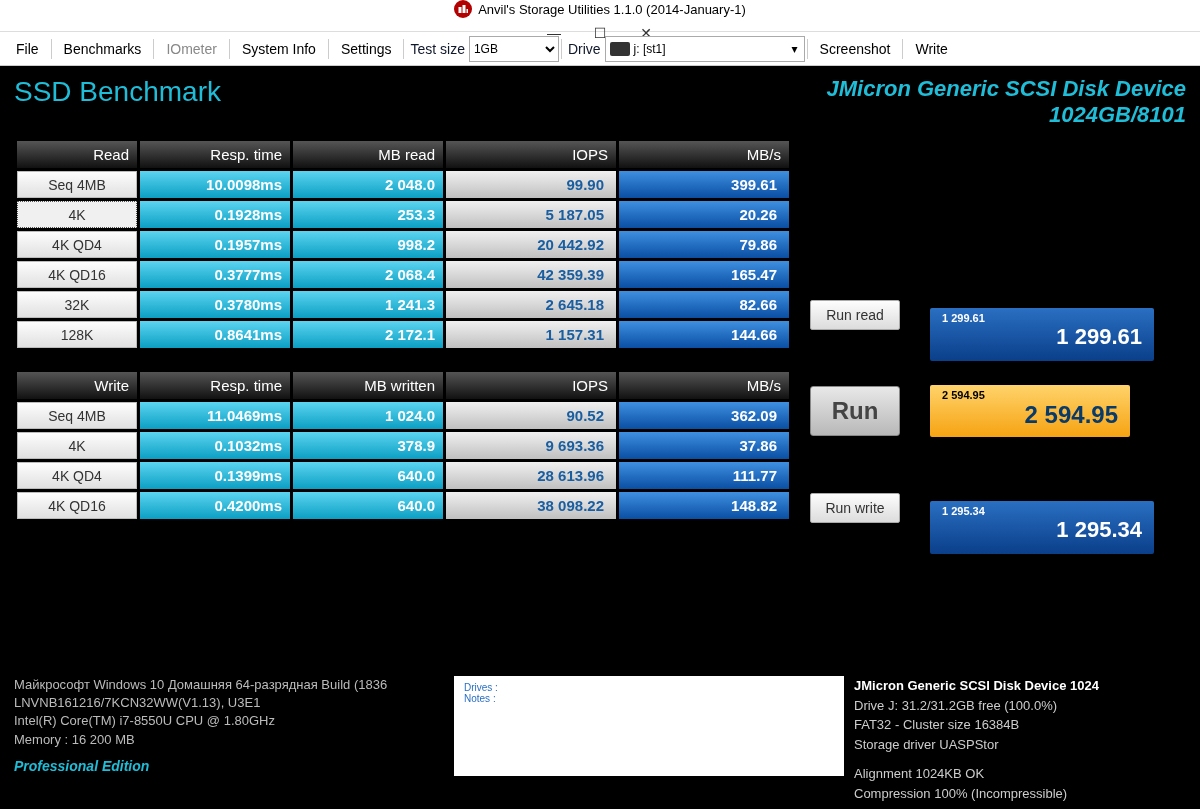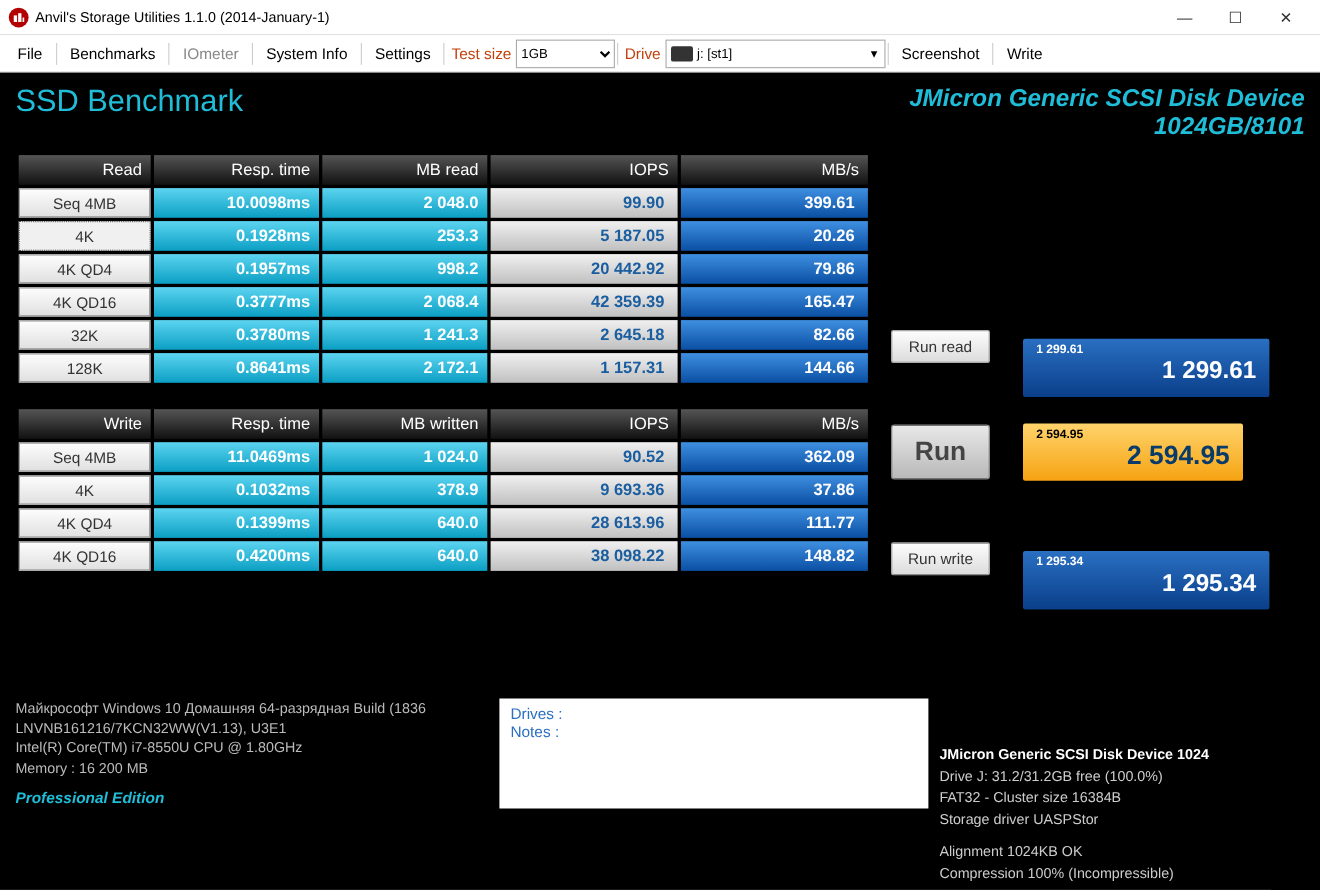--- a/index.html
+++ b/index.html
@@ -1,27 +1,27 @@
 <!DOCTYPE html>
 <html><head>
 <meta charset="utf-8">
 <style>
 * { box-sizing: border-box; margin: 0; padding: 0; }
 body { font-family: "Segoe UI", Tahoma, sans-serif; font-size: 13px; background: #fff; width: 1200px; height: 809px; overflow: hidden; }
-.titlebar { height: 32px; display: flex; align-items: center; padding: 0 8px; background: #fff; border-bottom: 1px solid #ddd; justify-content: space-between; }
+.titlebar { height: 32px; display: flex; align-items: center; padding: 0 8px; background: #fff; border-bottom: 1px solid #ddd; justify-content: space-between; flex-direction: column; }
 .titlebar-left { display: flex; align-items: center; gap: 6px; }
 .app-icon { width: 18px; height: 18px; border-radius: 50%; background: #b30000; display: flex; align-items: center; justify-content: center; }
 .app-icon svg { width: 12px; height: 12px; }
 .title-text { font-size: 13px; color: #000; }
 .winbtns { display: flex; }
 .winbtn { width: 46px; height: 30px; display: flex; align-items: center; justify-content: center; color: #333; background: transparent; border: none; font-size: 14px; }
 .menubar { height: 34px; display: flex; align-items: center; padding: 0 6px; gap: 0; background: #fff; border-bottom: 1px solid #ccc; }
 .menubar .mitem { padding: 4px 10px; font-size: 14px; color: #000; cursor: default; }
 .menubar .sep { width: 1px; height: 20px; background: #ccc; margin: 0 2px; }
-.menubar label { font-size: 14px; color: #c2410c; margin-left: 4px; margin-right: 4px; }
+.menubar label { font-size: 14px; color: #0f172a; margin-left: 4px; margin-right: 4px; }
 .menubar select, .drive-sel { height: 26px; font-size: 12px; border: 1px solid #aaa; background: #fff; }
 .drive-sel { display: flex; align-items: center; width: 200px; padding: 0 4px; gap: 4px; position: relative; }
 .drive-sel .drvicon { width: 20px; height: 14px; background: #333; border-radius: 2px; }
 .drive-sel .arrow { position: absolute; right: 6px; }
 .main { background: #000; color: #fff; position: relative; height: calc(100% - 66px); padding: 10px 14px 4px 14px; }
 .main-header { display: flex; justify-content: space-between; align-items: flex-start; height: 50px; }
 .ssd-title { font-size: 28px; color: #1fbdd8; font-weight: 400; }
 .device-info { text-align: right; color: #1fbdd8; font-size: 22px; font-weight: bold; font-style: italic; line-height: 1.2; }
 .tables { display: flex; gap: 18px; margin-top: 12px; }
 .tbl-col { }
@@ -39,23 +39,23 @@
 .btn-run { background: linear-gradient(#e8e8e8,#b8b8b8); border: 1px solid #888; padding: 10px 18px; font-size: 24px; font-weight: bold; color: #444; border-radius: 3px; width: 90px; }
 .score-blue { background: linear-gradient(#2a6fc2,#0a3f8a); color: #fff; padding: 4px 12px 11px 12px; width: 224px; text-align: right; border-radius: 2px; margin-top: 40px; }
 .score-blue .sm { font-size: 11px; display: block; text-align: left; font-weight: bold; }
 .score-blue .lg { font-size: 22px; font-weight: bold; }
 .score-orange { background: linear-gradient(#ffd36b,#f6a312); color: #083a6a; padding: 4px 12px 8px 12px; width: 200px; text-align: right; border-radius: 2px; }
 .score-orange .sm { font-size: 11px; display: block; text-align: left; font-weight: bold; color: #000; }
 .score-orange .lg { font-size: 24px; font-weight: bold; }
 .footer { position: absolute; bottom: 6px; left: 14px; right: 14px; display: flex; gap: 10px; align-items: flex-start; }
 .sys-left { color: #bbb; font-size: 13px; line-height: 1.4; width: 430px; overflow: hidden; }
 .sys-left .pro { color: #1fbdd8; font-size: 14px; font-style: italic; font-weight: bold; margin-top: 8px; }
-.notes-box { background: #fff; color: #2a6fc2; width: 390px; height: 100px; padding: 6px 10px; font-size: 14px; }
+.notes-box { background: #fff; color: #2a6fc2; width: 390px; height: 100px; padding: 6px 10px; font-size: 10px; }
 .sys-right { color: #ccc; font-size: 13px; line-height: 1.5; text-align: left; width: 330px; overflow: hidden; }
-.sys-right .hdr { color: #fff; font-weight: bold; margin-top: 41px; }
+.sys-right .hdr { color: #fff; font-weight: bold; }
 .gap20 { height: 18px; }
 </style>
 </head>
 <body>
 
 <div class="titlebar">
   <div class="titlebar-left">
     <span class="app-icon">
       <svg viewBox="0 0 24 24">
           <rect x="3" y="8" width="6" height="12" fill="#fff"></rect>

